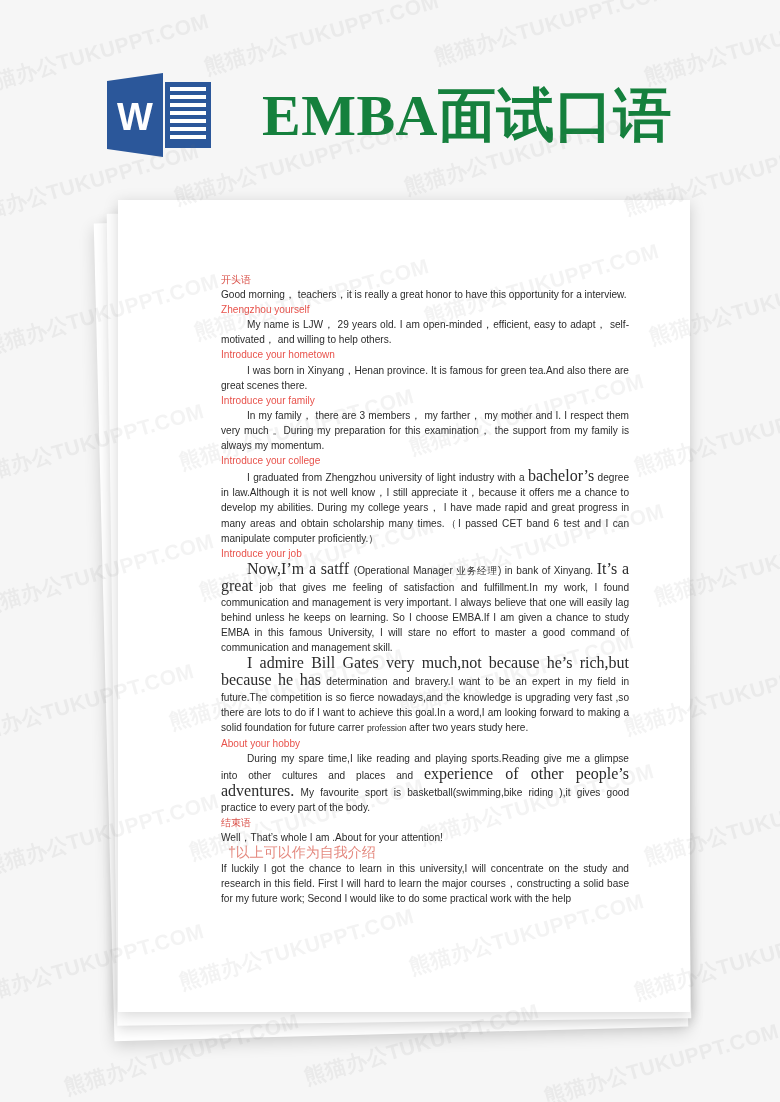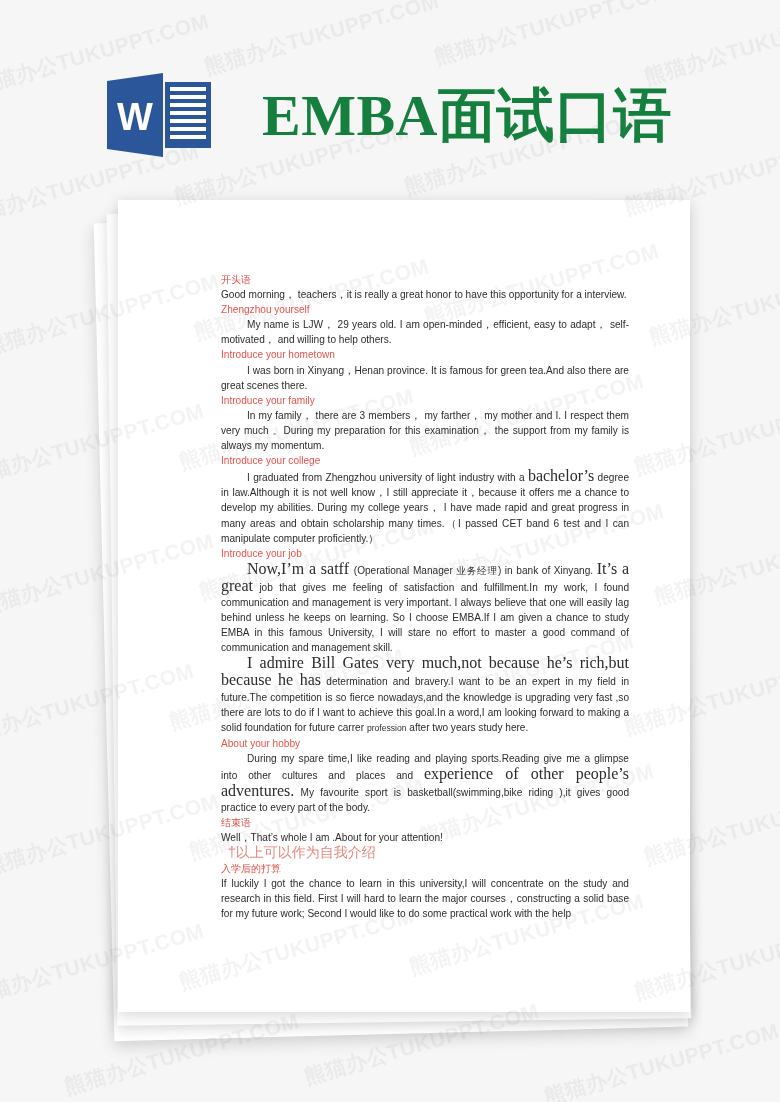--- a/index.html
+++ b/index.html
@@ -182,21 +182,20 @@
     <div class="blk heading-en">Introduce your college</div>
     <div class="blk para indent"><span>I graduated from Zhengzhou university of light industry with a </span><span class="serif">bachelor’s</span><span> degree in law.Although it is not well know，I still appreciate it，because it offers me a chance to develop my abilities. During my college years，    I have made rapid and great progress in many areas and obtain scholarship many times.（I passed CET band 6 test and I can manipulate computer proficiently.）</span></div>
     <div class="blk heading-en">Introduce your job</div>
     <div class="blk para indent"><span class="serif">Now,I’m a satff </span><span>(Operational Manager </span><span class="cn-inline">业务经理</span><span>) in bank of Xinyang. </span><span class="serif">It’s a great</span><span> job  that  gives  me  feeling   of  satisfaction  and  fulfillment.In  my  work,  I  found communication and management is very important. I always believe that one will easily lag behind unless he keeps on learning. So I choose EMBA.If I am given a chance to study EMBA in this famous University, I will stare no effort to master a good command of communication and management skill.</span></div>
     <div class="blk para indent"><span class="serif">I  admire  Bill  Gates  very  much,not  because  he’s  rich,but   because  he  has</span><span> determination and bravery.I want to be an expert in my field in future.The competition is so fierce nowadays,and the knowledge is upgrading very fast ,so there are lots to do if I want to achieve this goal.In a word,I am looking forward to making a solid foundation for future carrer </span><span class="serif-sm">profession</span><span> after two years study here.</span></div>
     <div class="blk heading-en">About your hobby</div>
     <div class="blk para indent"><span>During my spare time,I like reading and   playing  sports.Reading give me a glimpse into other cultures and places and </span><span class="serif">experience of other people’s adventures.</span><span> My favourite  sport is basketball(swimming,bike  riding ),it gives good practice to every part of the body.</span></div>
     <div class="blk heading-cn">结束语</div>
     <div class="blk para">Well，That’s whole I am .About for your attention!</div>
     <div class="blk heading-cn-soft">†以上可以作为自我介绍</div>
-    <div class="blk heading-cn">入学后的打算</div>
     <div class="blk para">If luckily I got the chance to learn in this university,I will concentrate on the study and research in this field. First I will hard to learn the major courses，constructing a solid base for my future work; Second I would like to do some practical work with the help</div>
   </div>
 
 <div id="doc-header">
 
   <div id="word-icon">
     <svg width="104" height="84" viewBox="0 0 104 84" xmlns="http://www.w3.org/2000/svg">
 
       <polygon points="0,8 56,0 56,84 0,76" fill="#2b579a"></polygon>
       <text x="28" y="57" font-family="Liberation Sans, sans-serif" font-size="38" font-weight="bold" fill="#ffffff" text-anchor="middle">W</text>

